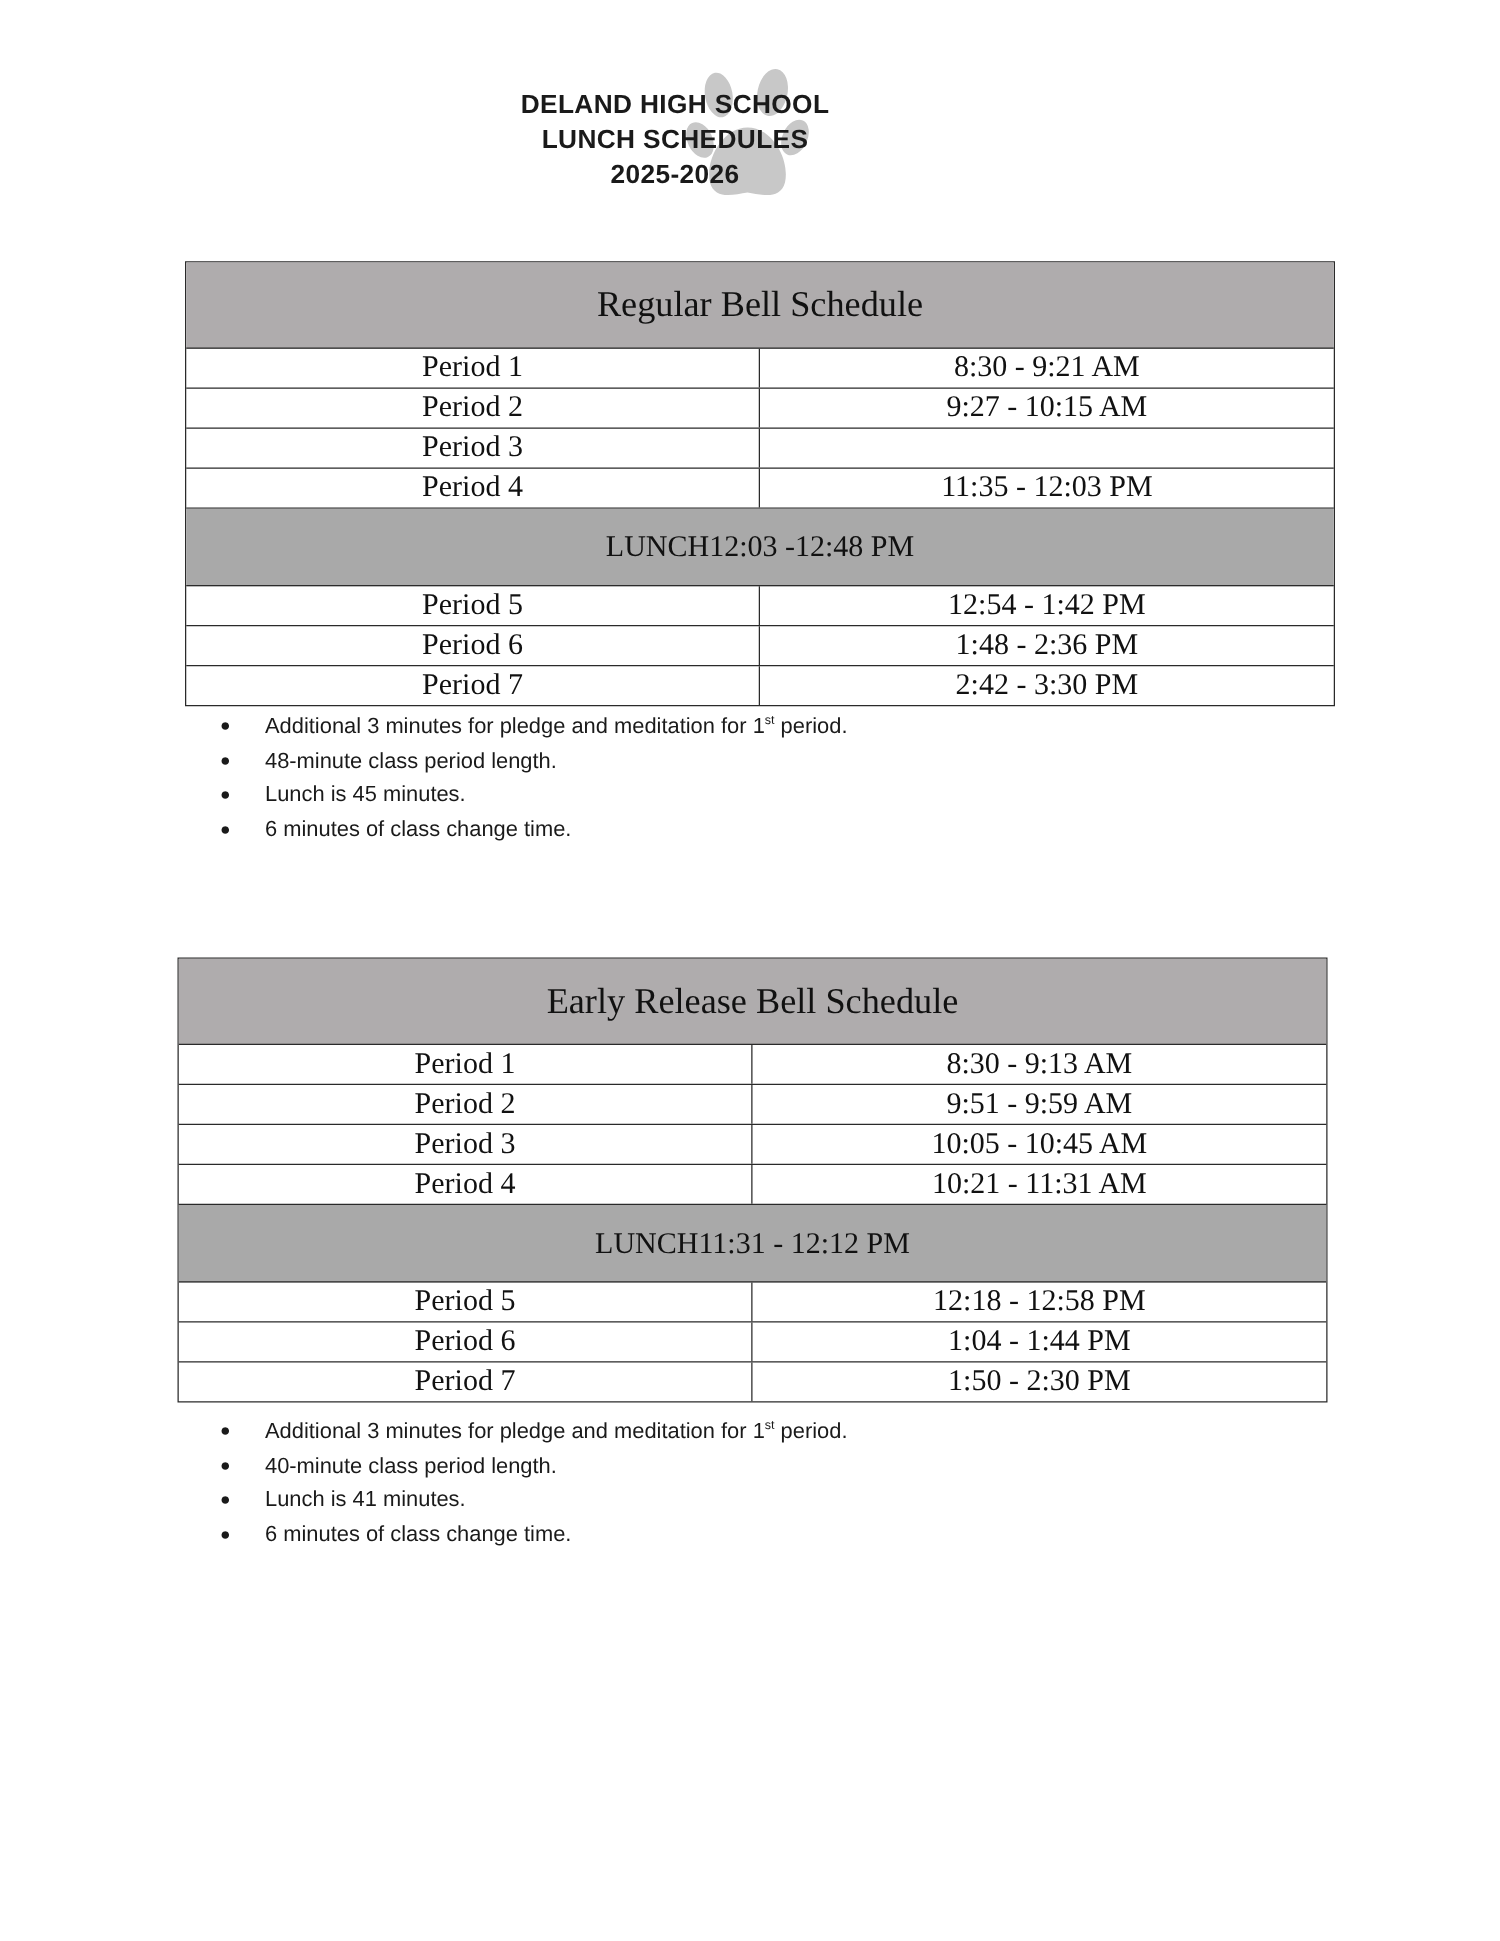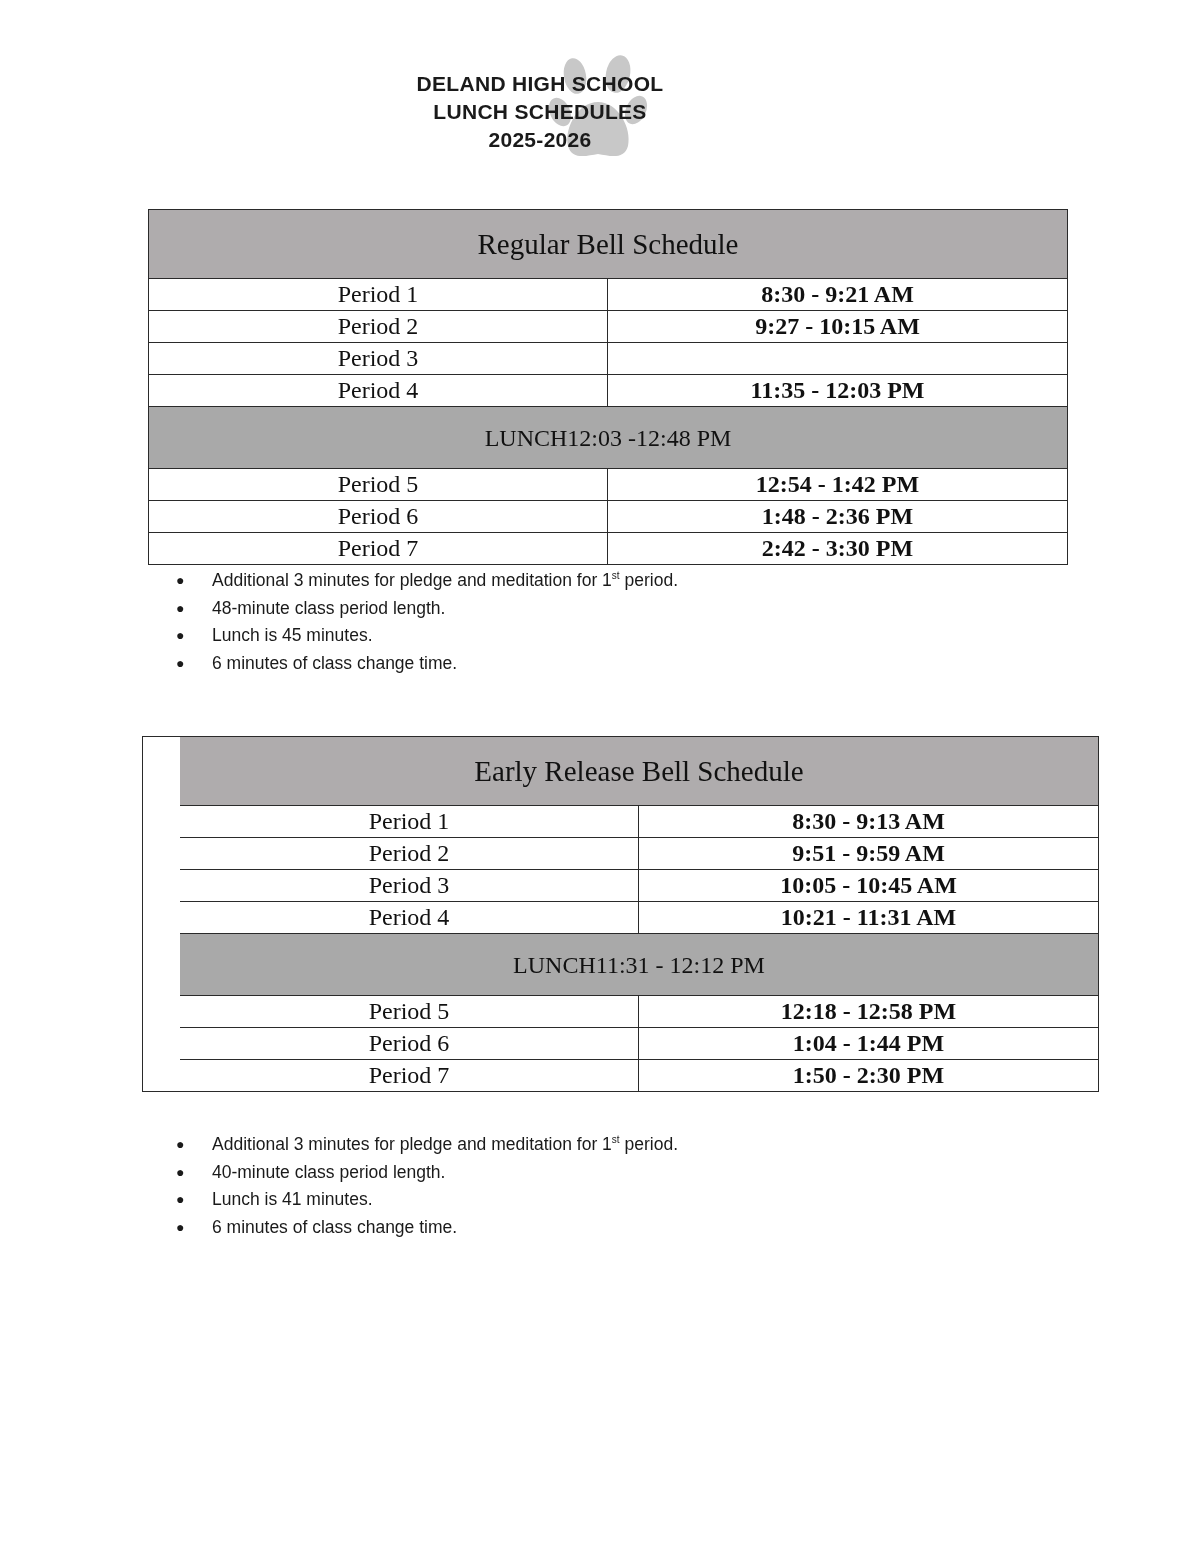--- a/index.html
+++ b/index.html
@@ -5,21 +5,21 @@
   html, body { margin: 0; padding: 0; background: #ffffff; }
   body { width: 1200px; height: 1553px; position: relative; overflow: hidden; color: #111; }
   .title-block { position: absolute; left: 0; top: 70px; width: 1080px; text-align: center;
     font-family: "Liberation Sans", sans-serif; font-weight: bold; font-size: 21px; line-height: 28px; letter-spacing: 0.3px; z-index: 2; color:#1a1a1a; }
   .paw { position: absolute; left: 548px; top: 50px; width: 100px; height: 112px; z-index: 1; }
   .sched { position: absolute; width: 918px; border: 1.5px solid #2a2a2a; border-collapse: collapse; font-family: "Liberation Serif", serif; }
   .sched .hdr { height: 68px; background: #afacad; border-bottom: 1.5px solid #2a2a2a; display: flex; align-items: center; justify-content: center; font-size: 29px; }
   .sched .row { display: flex; height: 31px; border-bottom: 1.5px solid #2a2a2a; font-size: 24px; justify-content: space-between; }
   .sched .row:last-child { border-bottom: none; }
   .sched .cell-l { width: 459px; border-right: 1.5px solid #2a2a2a; display: flex; align-items: center; justify-content: center; box-sizing: border-box; }
-  .sched .cell-r { flex: 1; display: flex; align-items: center; justify-content: center; font-weight: bold; }
+  .sched .cell-r { flex: 1; display: flex; align-items: center; justify-content: center; }
   .sched .lunch { height: 61px; background: #a9a9a9; border-bottom: 1.5px solid #2a2a2a; display: flex; flex-direction: row; align-items: center; justify-content: center; font-size: 24px; line-height: 30px; }
   .notes { position: absolute; left: 176px; margin: 0; padding: 0; list-style: none; font-family: "Liberation Sans", sans-serif; font-size: 17.5px; color: #1a1a1a; }
   .notes li { height: 27.7px; line-height: 27.7px; position: relative; padding-left: 36px; }
   .notes li .bullet { position: absolute; left: 0; top: 0; font-size: 14px; }
   .notes sup { font-size: 10px; vertical-align: 7px; line-height: 0; }
 </style>
 </head>
 <body>
 
 <svg class="paw" viewBox="0 0 100 112">
@@ -71,21 +71,21 @@
   </div>
 </div>
 
 <ul class="notes" style="top:567px;">
   <li><span class="bullet">●</span><span>Additional 3 minutes for pledge and meditation for 1</span><sup>st</sup><span> period.</span></li>
   <li><span class="bullet">●</span><span>48-minute class period length.</span></li>
   <li><span class="bullet">●</span><span>Lunch is 45 minutes.</span></li>
   <li><span class="bullet">●</span><span>6 minutes of class change time.</span></li>
 </ul>
 
-<div class="sched" style="left:142px; top:736px;padding-left:37px;">
+<div class="sched" style="left:142px; top:766px;">
   <div class="hdr">Early Release Bell Schedule</div>
   <div class="row">
     <div class="cell-l">Period 1</div>
     <div class="cell-r">8:30 - 9:13 AM</div>
   </div>
   <div class="row">
     <div class="cell-l">Period 2</div>
     <div class="cell-r">9:51 - 9:59 AM</div>
   </div>
   <div class="row">

